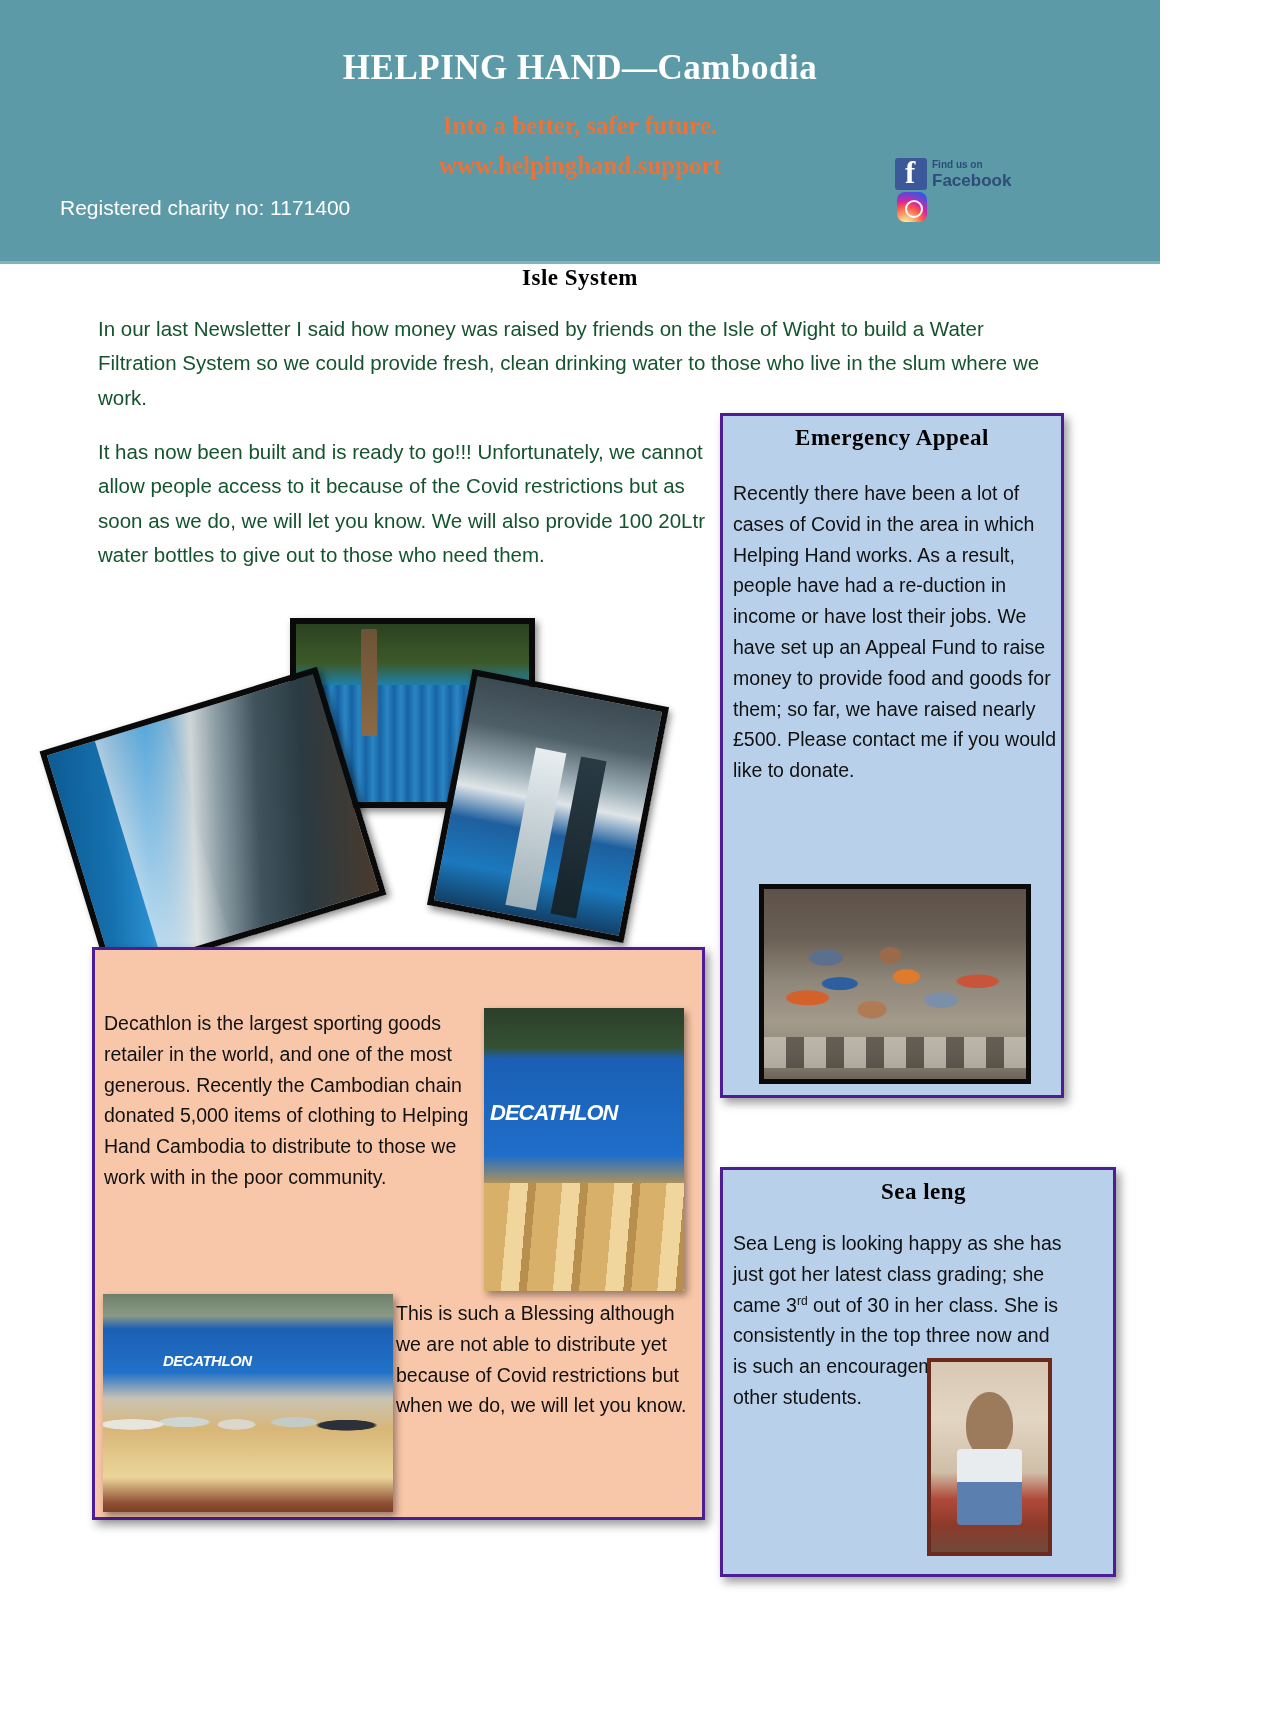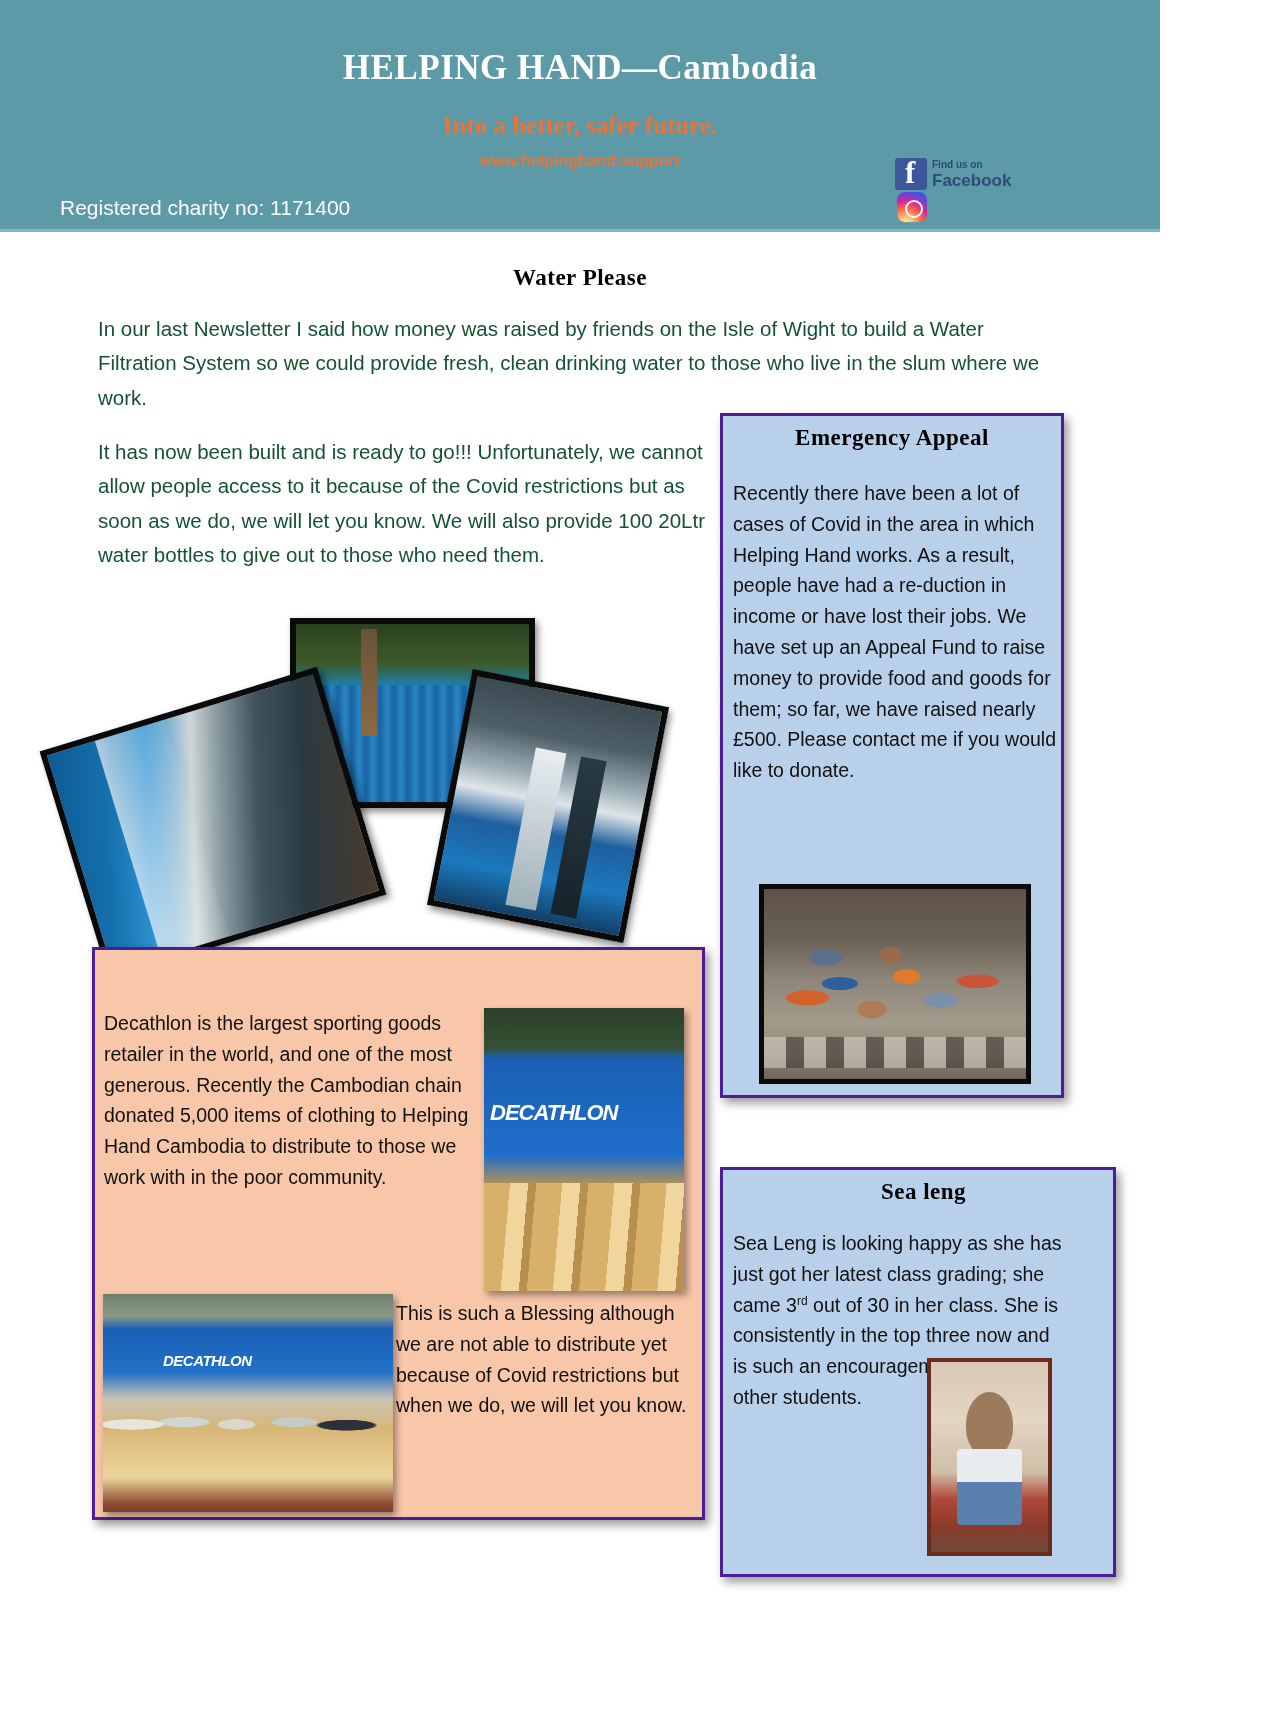--- a/index.html
+++ b/index.html
@@ -19,21 +19,21 @@
     width: 1160px;
     height: 1732px;
     background: #ffffff;
   }
 
   
   .header {
     position: absolute;
     left: 0; top: 0;
     width: 1160px;
-    height: 232px;
+    height: 264px;
     background: #5b9aa6;
   }
   .header::after {
     content: "";
     position: absolute;
     left: 0; bottom: 0; width: 100%; height: 3px;
     background: rgba(255,255,255,0.25);
   }
   .org-title {
     position: absolute;
@@ -54,23 +54,23 @@
     font-family: "Liberation Serif", serif;
     font-weight: bold;
     font-size: 25px;
     color: #e8743b;
   }
   .website {
     position: absolute;
     left: 0; top: 152px;
     width: 1160px;
     text-align: center;
-    font-family: Liberation Sans, sans-serif;
-    font-weight: bold;
-    font-size: 16px;
+    font-family: Liberation Serif, serif;
+    font-weight: bold;
+    font-size: 25px;
     color: #e8743b;
   }
   .charity-no {
     position: absolute;
     left: 60px; top: 196px;
     font-size: 21px;
     color: #ffffff;
   }
   .newsletter-no {
     position: absolute;
@@ -390,21 +390,21 @@
         <span class="fb-tile"></span>
         <span class="fb-text">
           <span class="fb-find">Find us on</span>
           <span class="fb-name">Facebook</span>
         </span>
       </div>
       <span class="ig-tile"></span>
     </div>
   </div>
 
-  <div class="sec-title water-title">Water Please</div>
+  <div class="sec-title water-title">Isle System</div>
   <div class="body-text p1">In our last Newsletter I said how money was raised by friends on the Isle of Wight to build a Water Filtration System so we could provide fresh, clean drinking water to those who live in the slum where we work.</div>
   <div class="body-text p2">It has now been built and is ready to go!!! Unfortunately, we cannot allow people access to it because of the Covid restrictions but as soon as we do, we will let you know. We will also provide 100 20Ltr water bottles to give out to those who need them.</div>
 
   <div class="collage">
     <div class="photo ph-gate"></div>
     <div class="photo ph-tank"></div>
     <div class="photo ph-filter"></div>
   </div>
 
   <div class="box box-blue emergency">

